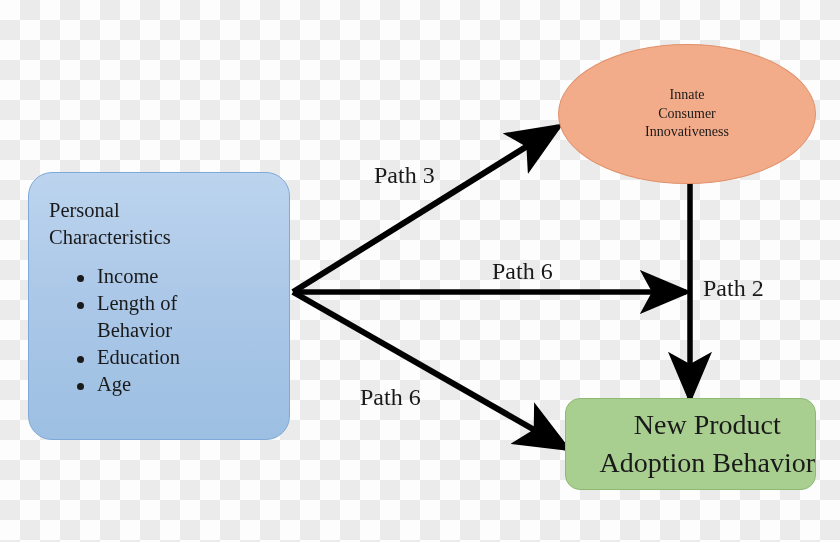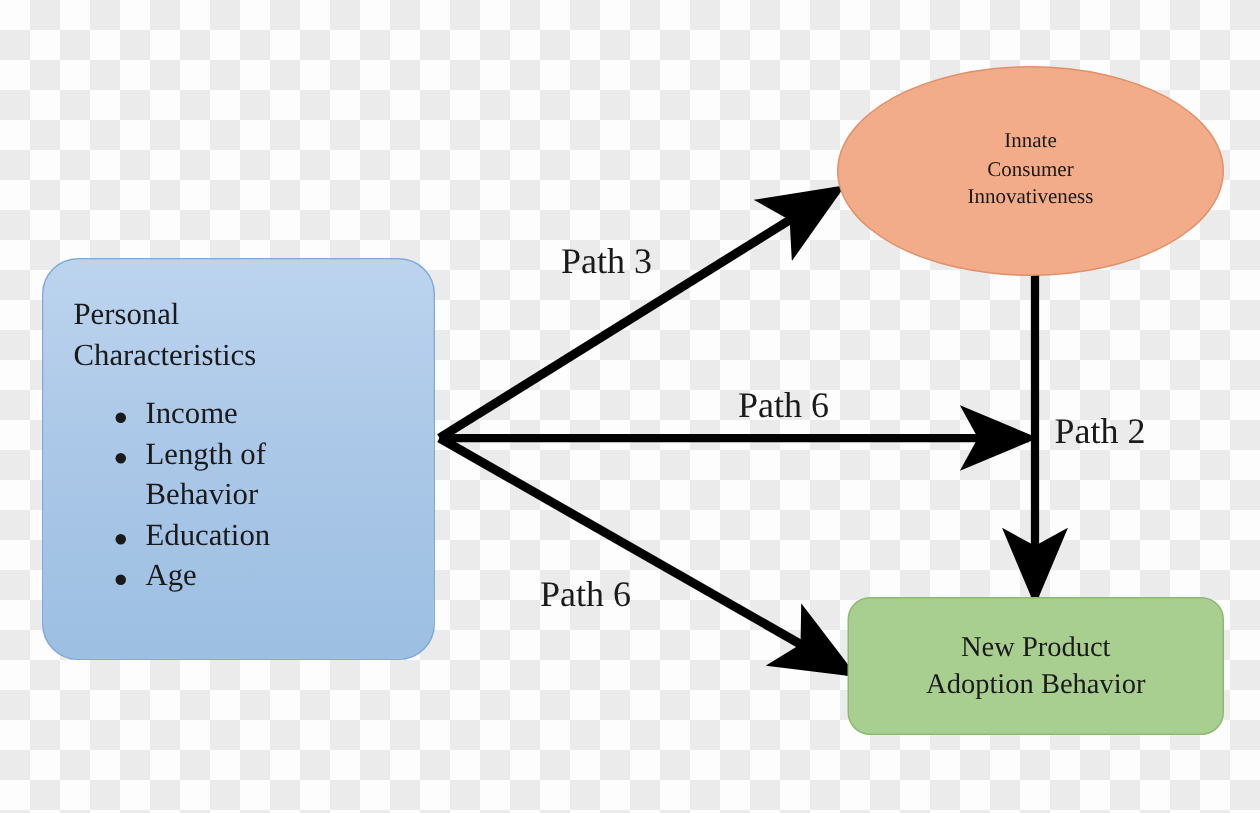--- a/index.html
+++ b/index.html
@@ -86,22 +86,23 @@
   #innate-consumer-innovativeness .label { white-space: pre-line; }
 
   #new-product-adoption-behavior {
     left: 565px;
     top: 398px;
     width: 251px;
     height: 92px;
     border-radius: 15px;
     border: 1px solid #8cba74;
     background: #a8ce90;
-    font-size: 19px;
+    font-size: 28px;
     line-height: 1.34;
+    justify-content: flex-end;
   }
   #new-product-adoption-behavior .label { white-space: pre-line; }
 
   
   #arrows {
     position: absolute;
     left: 0; top: 0;
     width: 840px;
     height: 542px;
     z-index: 2;

